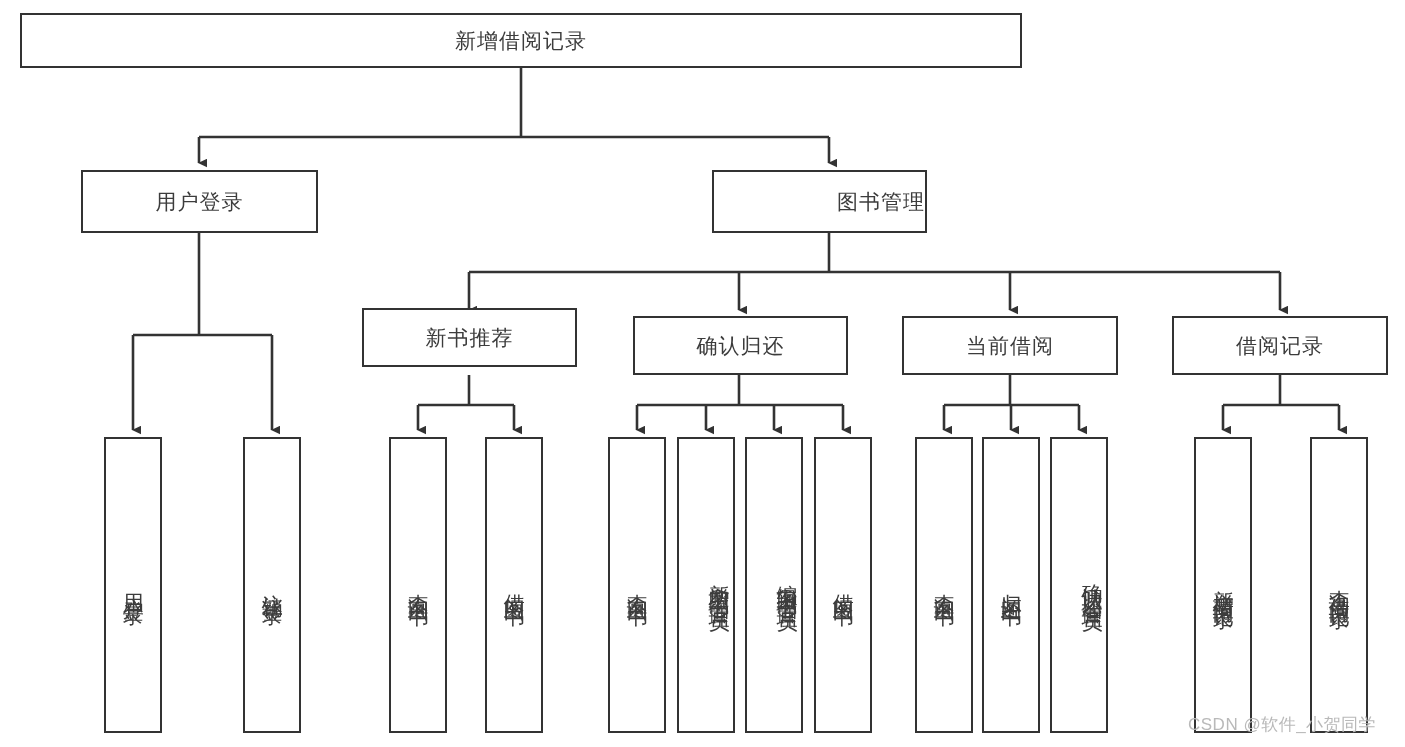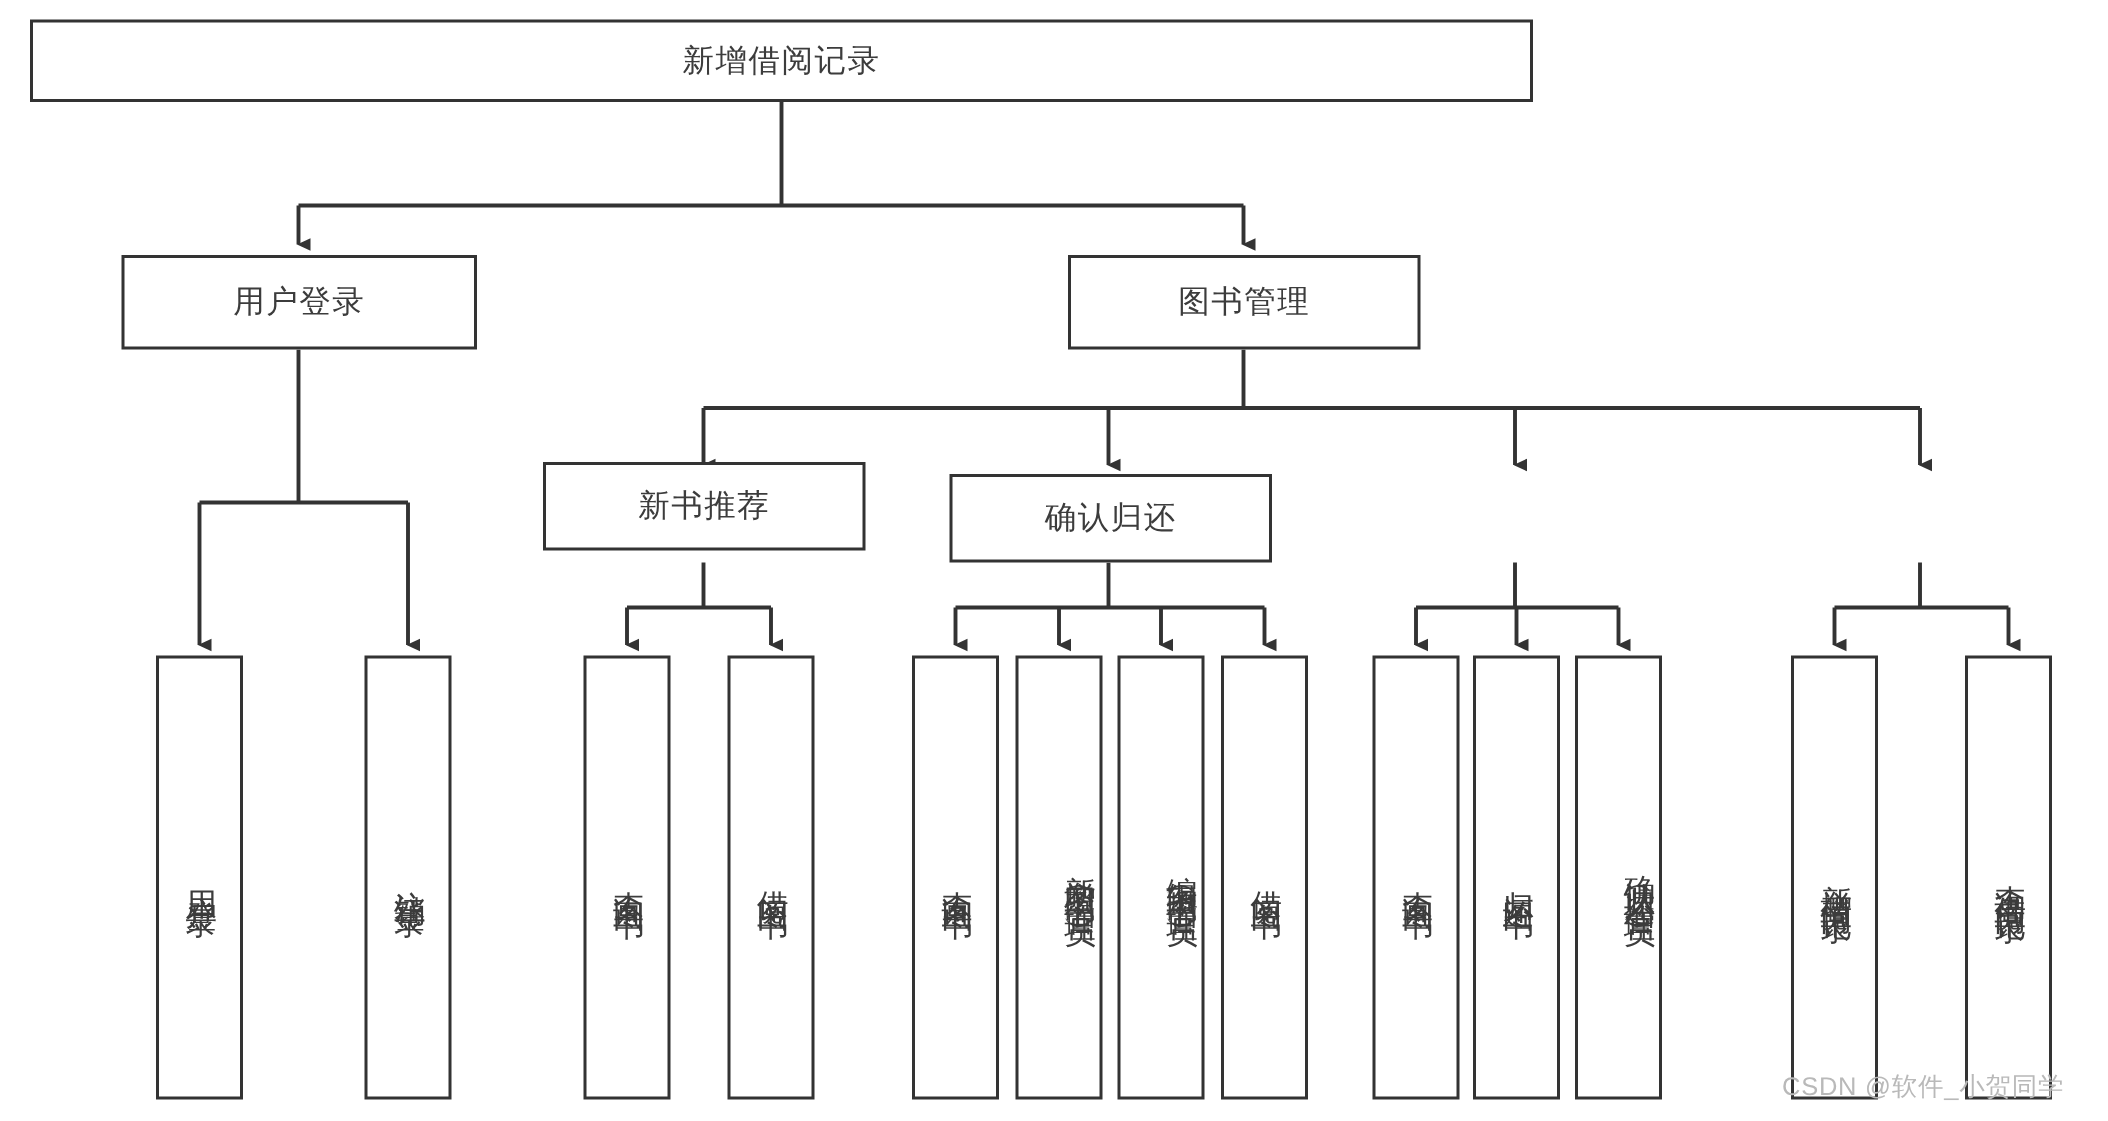--- a/index.html
+++ b/index.html
@@ -116,29 +116,35 @@
     </g>
   </svg>
 
   <div class="node horiz" style="left:20px; top:13px; width:1002px; height:55px;">
     <span>新增借阅记录</span>
   </div>
 
   <div class="node horiz" style="left:81px; top:170px; width:237px; height:63px;">
     <span>用户登录</span>
   </div>
-  <div class="node horiz" style="left:712px; top:170px; width:235px; height:63px;">
+  <div class="node horiz" style="left:712px; top:170px; width:215px; height:63px;justify-content:flex-end;">
     <span>图书管理</span>
   </div>
 
   <div class="node horiz" style="left:362px; top:308px; width:215px; height:59px;">
     <span>新书推荐</span>
   </div>
   <div class="node horiz" style="left:633px; top:316px; width:215px; height:59px;">
     <span>确认归还</span>
+  </div>
+  <div class="node horiz" style="left:902px; top:316px; width:216px; height:59px;">
+    <span>当前借阅</span>
+  </div>
+  <div class="node horiz" style="left:1172px; top:316px; width:216px; height:59px;">
+    <span>借阅记录</span>
   </div>
 
   <div class="node vert" style="left:104px; top:437px; width:58px; height:296px;">
     <span>用户登录</span>
   </div>
   <div class="node vert" style="left:243px; top:437px; width:58px; height:296px;">
     <span>注销登录</span>
   </div>
 
   <div class="node vert" style="left:389px; top:437px; width:58px; height:296px;">

